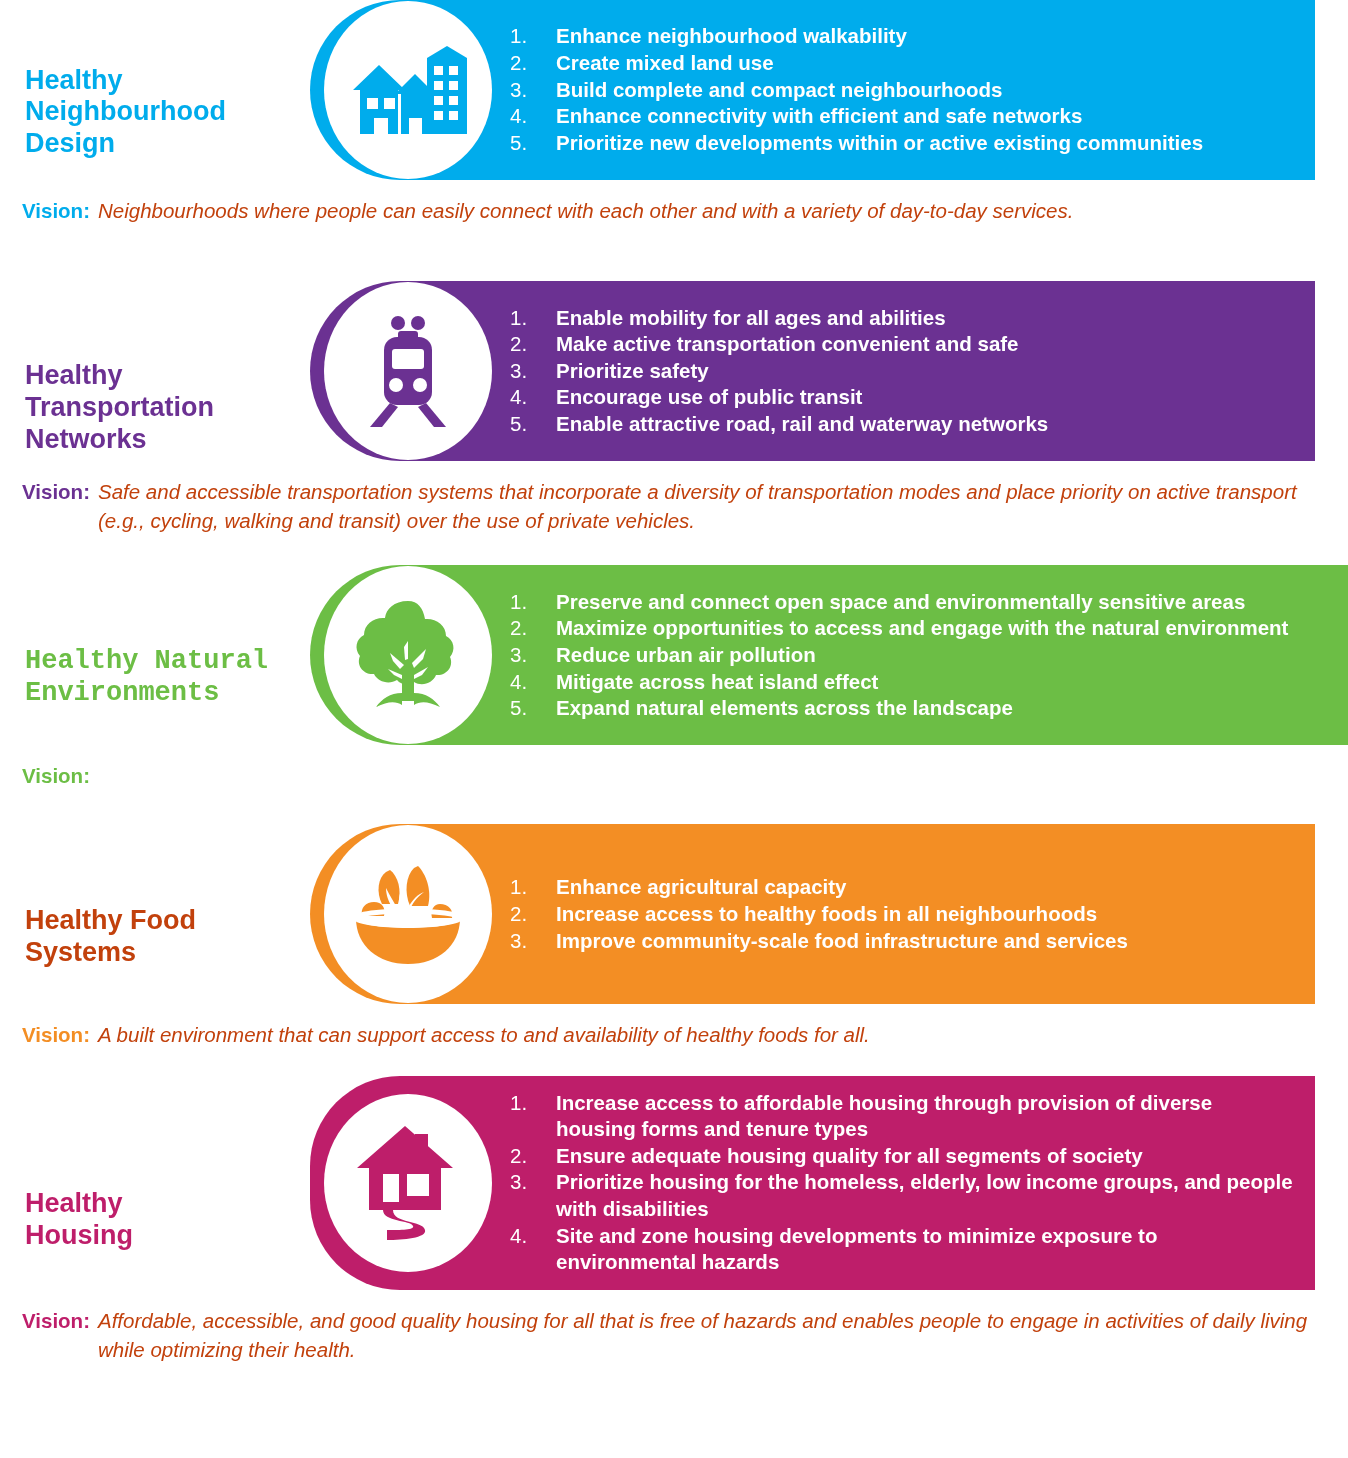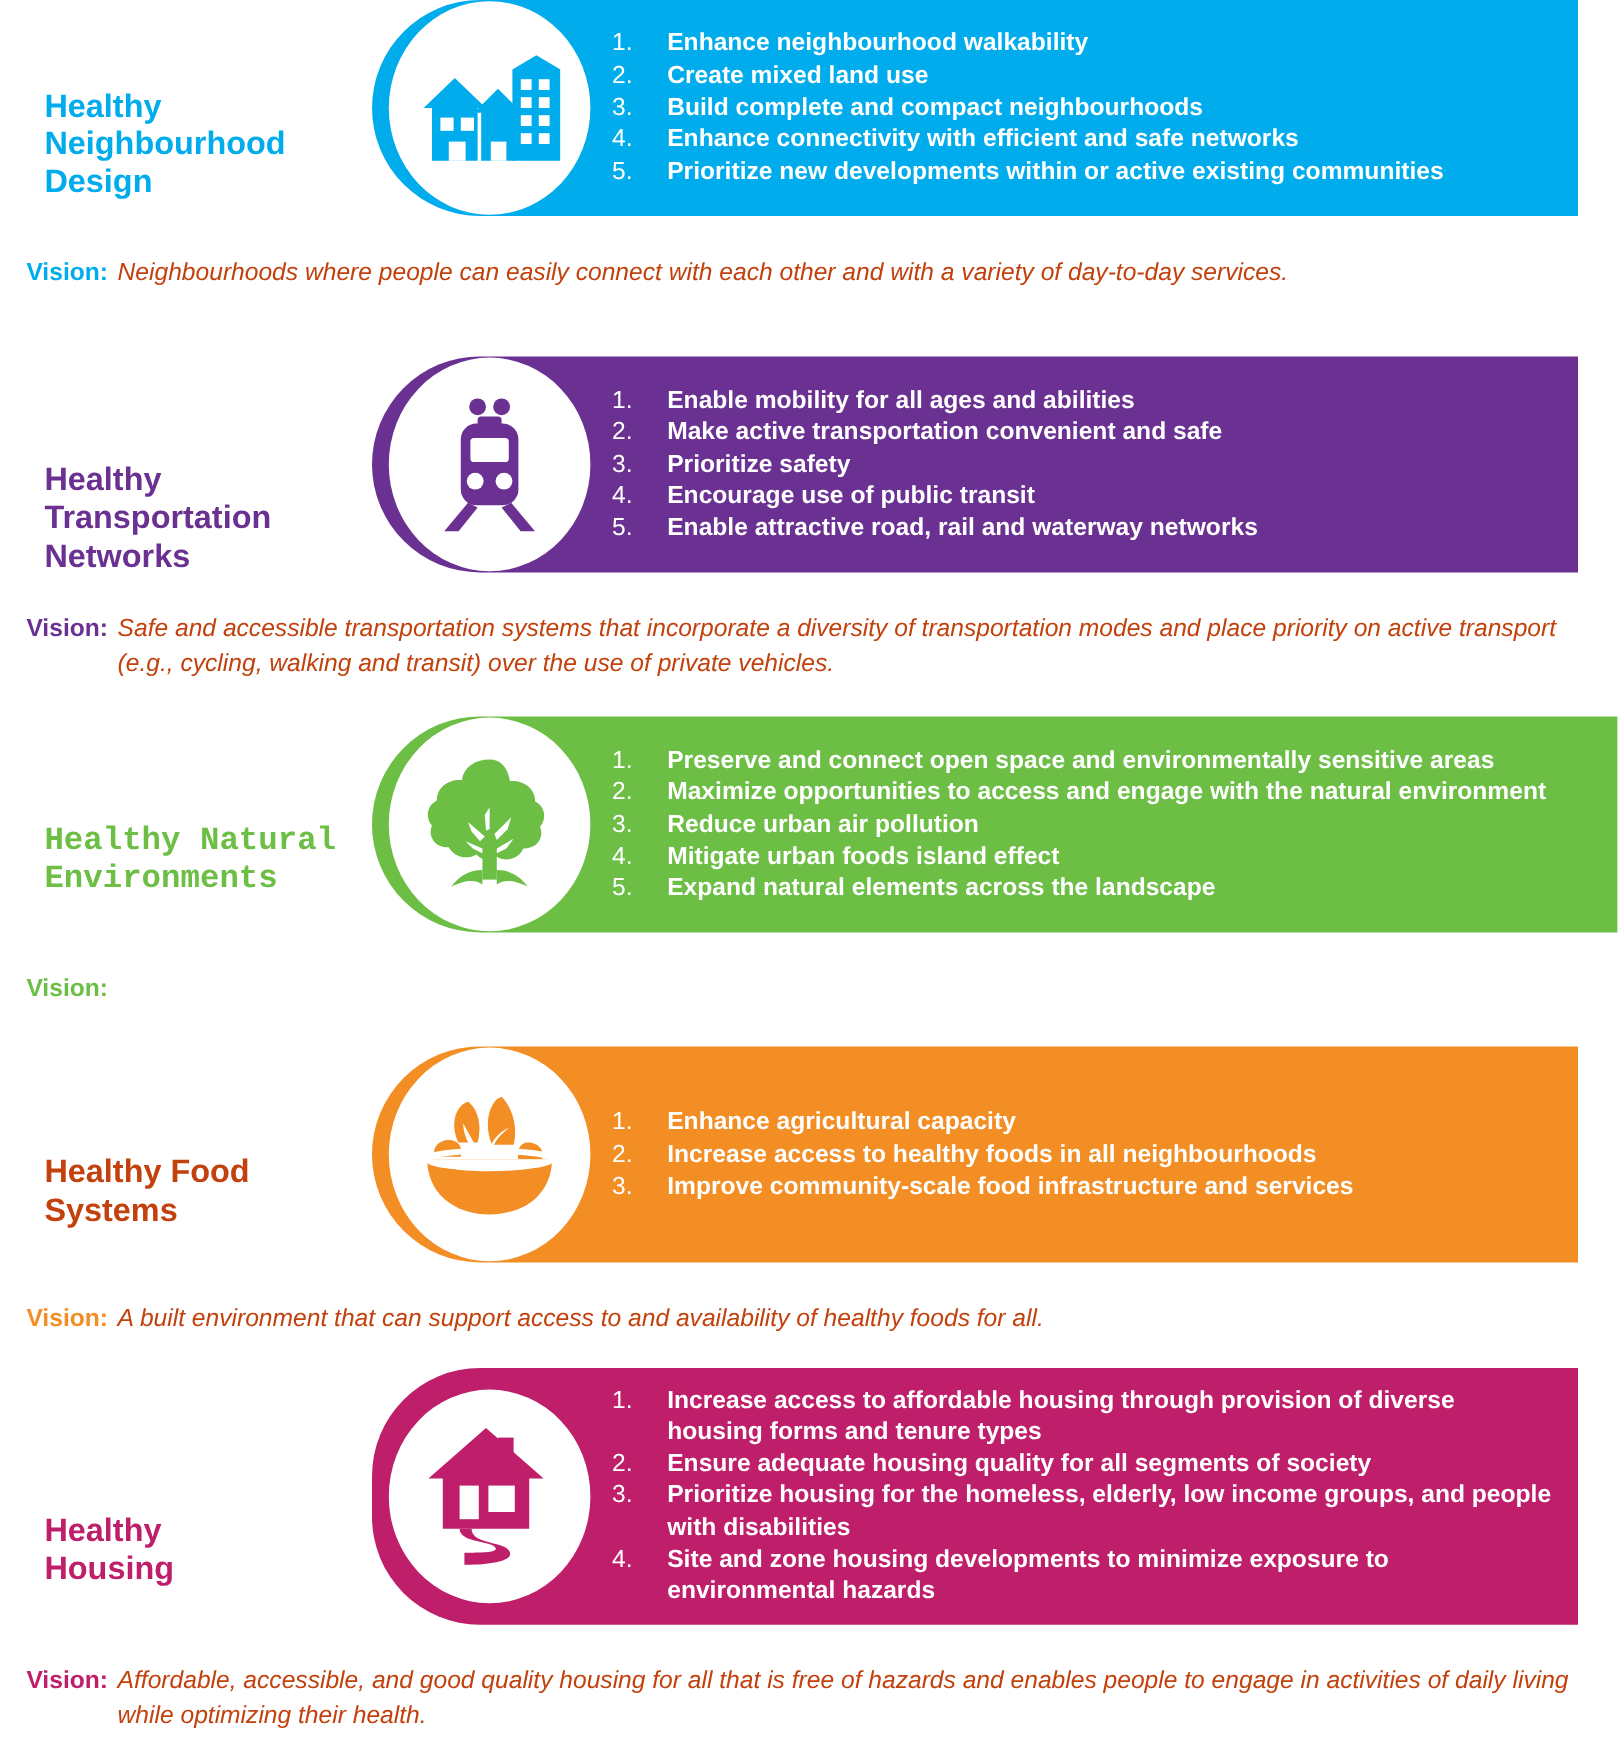--- a/index.html
+++ b/index.html
@@ -31,21 +31,20 @@
   .theme-title {
     position: absolute;
     left: 25px;
     width: 275px;
     font-size: 27px;
     font-weight: bold;
     line-height: 1.18;
     top: 50%;
     transform: translateY(-50%);
     z-index: 3;
-    margin-left: 12px;
   }
 
   
   .icon-circle {
     flex: 0 0 auto;
     width: 168px;
     height: 178px;
     border-radius: 50%;
     background: #ffffff;
     margin-left: 14px;
@@ -76,21 +75,21 @@
     text-align: left;
     font-weight: normal;
     color: #ffffff;
   }
   .point-text { flex: 1 1 auto; }
 
   
   .vision {
     display: flex;
     align-items: flex-start;
-    padding: 32px 40px 0 22px;
+    padding: 16px 40px 0 22px;
     font-size: 20.5px;
     line-height: 1.42;
   }
   .vision-label {
     flex: 0 0 auto;
     font-weight: bold;
     font-style: normal;
     margin-right: 8px;
   }
   .vision-text {
@@ -254,21 +253,21 @@
         <li class="point">
           <span class="point-num">2.</span>
           <span class="point-text">Maximize opportunities to access and engage with the natural environment</span>
         </li>
         <li class="point">
           <span class="point-num">3.</span>
           <span class="point-text">Reduce urban air pollution</span>
         </li>
         <li class="point">
           <span class="point-num">4.</span>
-          <span class="point-text">Mitigate urban foods island effect</span>
+          <span class="point-text">Mitigate across heat island effect</span>
         </li>
         <li class="point">
           <span class="point-num">5.</span>
           <span class="point-text">Expand natural elements across the landscape</span>
         </li>
       </ol>
     </div>
     <div class="vision">
       <span class="vision-label" style="color: rgb(108, 190, 69);">Vision:</span>
     </div>

